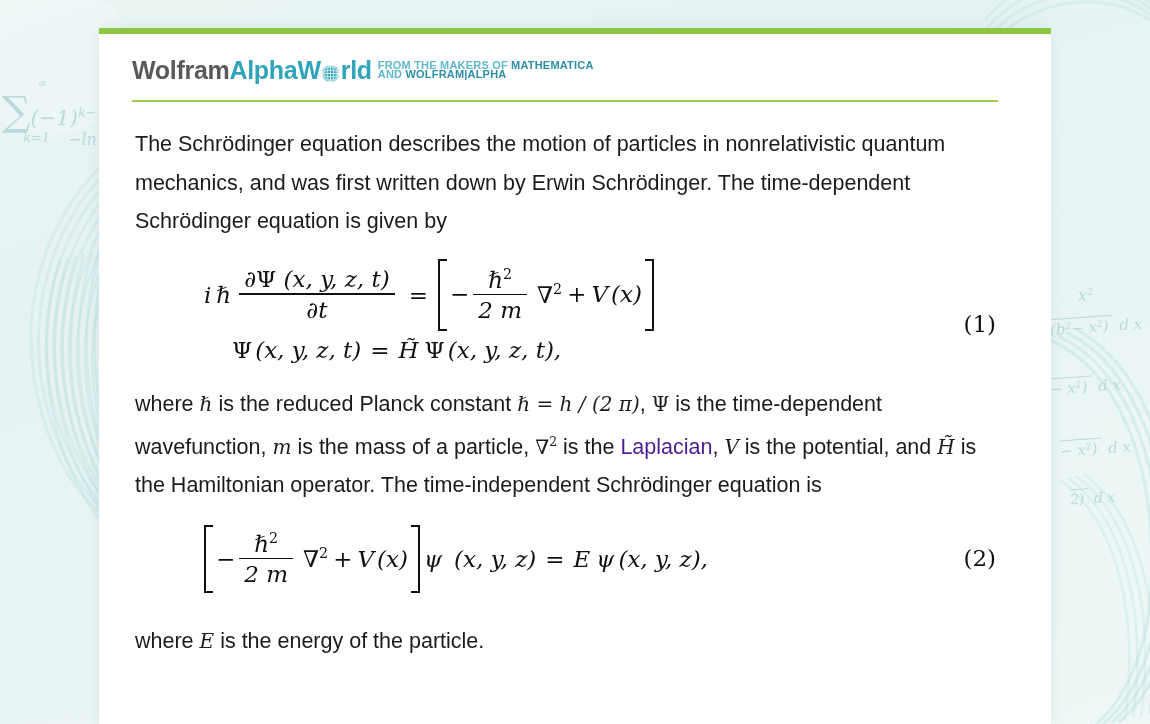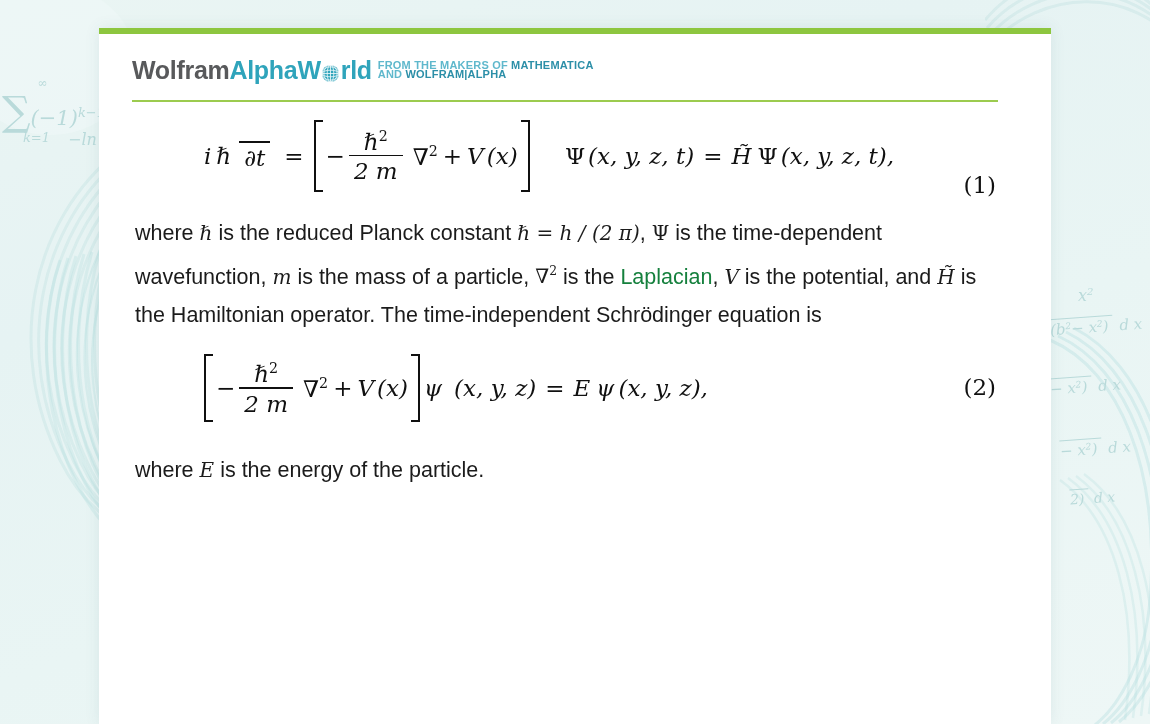--- a/index.html
+++ b/index.html
@@ -108,21 +108,21 @@
   
   .para {
     margin: 23px 0 0 3px;
     font-size: 21.5px;
     line-height: 38.5px;
     color: #1b1b1b;
     font-weight: 400;
     max-width: 866px;
   }
   .link {
-    color: #15803d;
+    color: #4c1d95;
     text-decoration: none;
     cursor: pointer;
     text-align: center;
   }
   .mi {
     font-family: "DejaVu Serif", serif;
     font-style: italic;
     font-size: 20px;
   }
   .mi-up {
@@ -316,29 +316,34 @@
           <span>From the makers of </span><span class="strong">Mathematica</span>
         </div>
         <div>
           <span>and </span><span class="strong">Wolfram|Alpha</span>
         </div>
       </span>
     </div>
 
     <div id="title-rule"></div>
 
+    <p class="para">The Schrödinger equation describes the motion of particles in nonrelativistic quantum mechanics, and was first written down by Erwin Schrödinger. The time-dependent Schrödinger equation is given by</p>
 
     <div class="eq-block" style="margin-top:18px;">
       <div class="eq-body" style="font-size:23px;">
         
         <div class="mrow" style="align-items:center;">
           <span class="it">i</span>
           <span class="rm" style="margin-left:5px;">ℏ</span>
 
           <span class="frac" style="margin-left:8px;">
+            <span class="num">
+              <span class="rm">∂</span><span class="rm">Ψ</span>
+              <span class="it">(x, y, z, t)</span>
+            </span>
             <span class="bar"></span>
             <span class="den it">∂t</span>
           </span>
 
           <span class="rm" style="margin:0 10px;">=</span>
 
           <span class="brk-wrap" style="height:72px;">
             <span class="bracket-l"></span>
             <span class="mrow" style="align-items:center;">
               <span class="rm">−</span>

